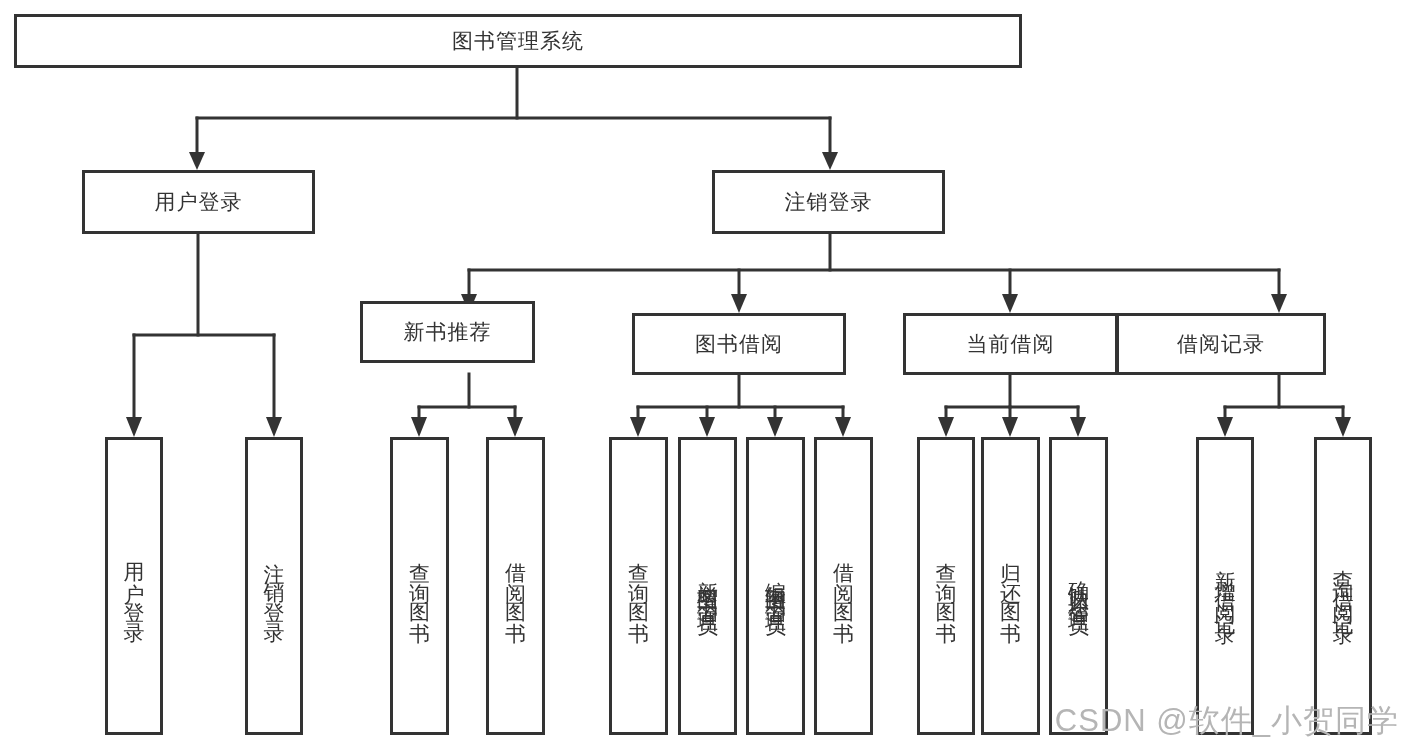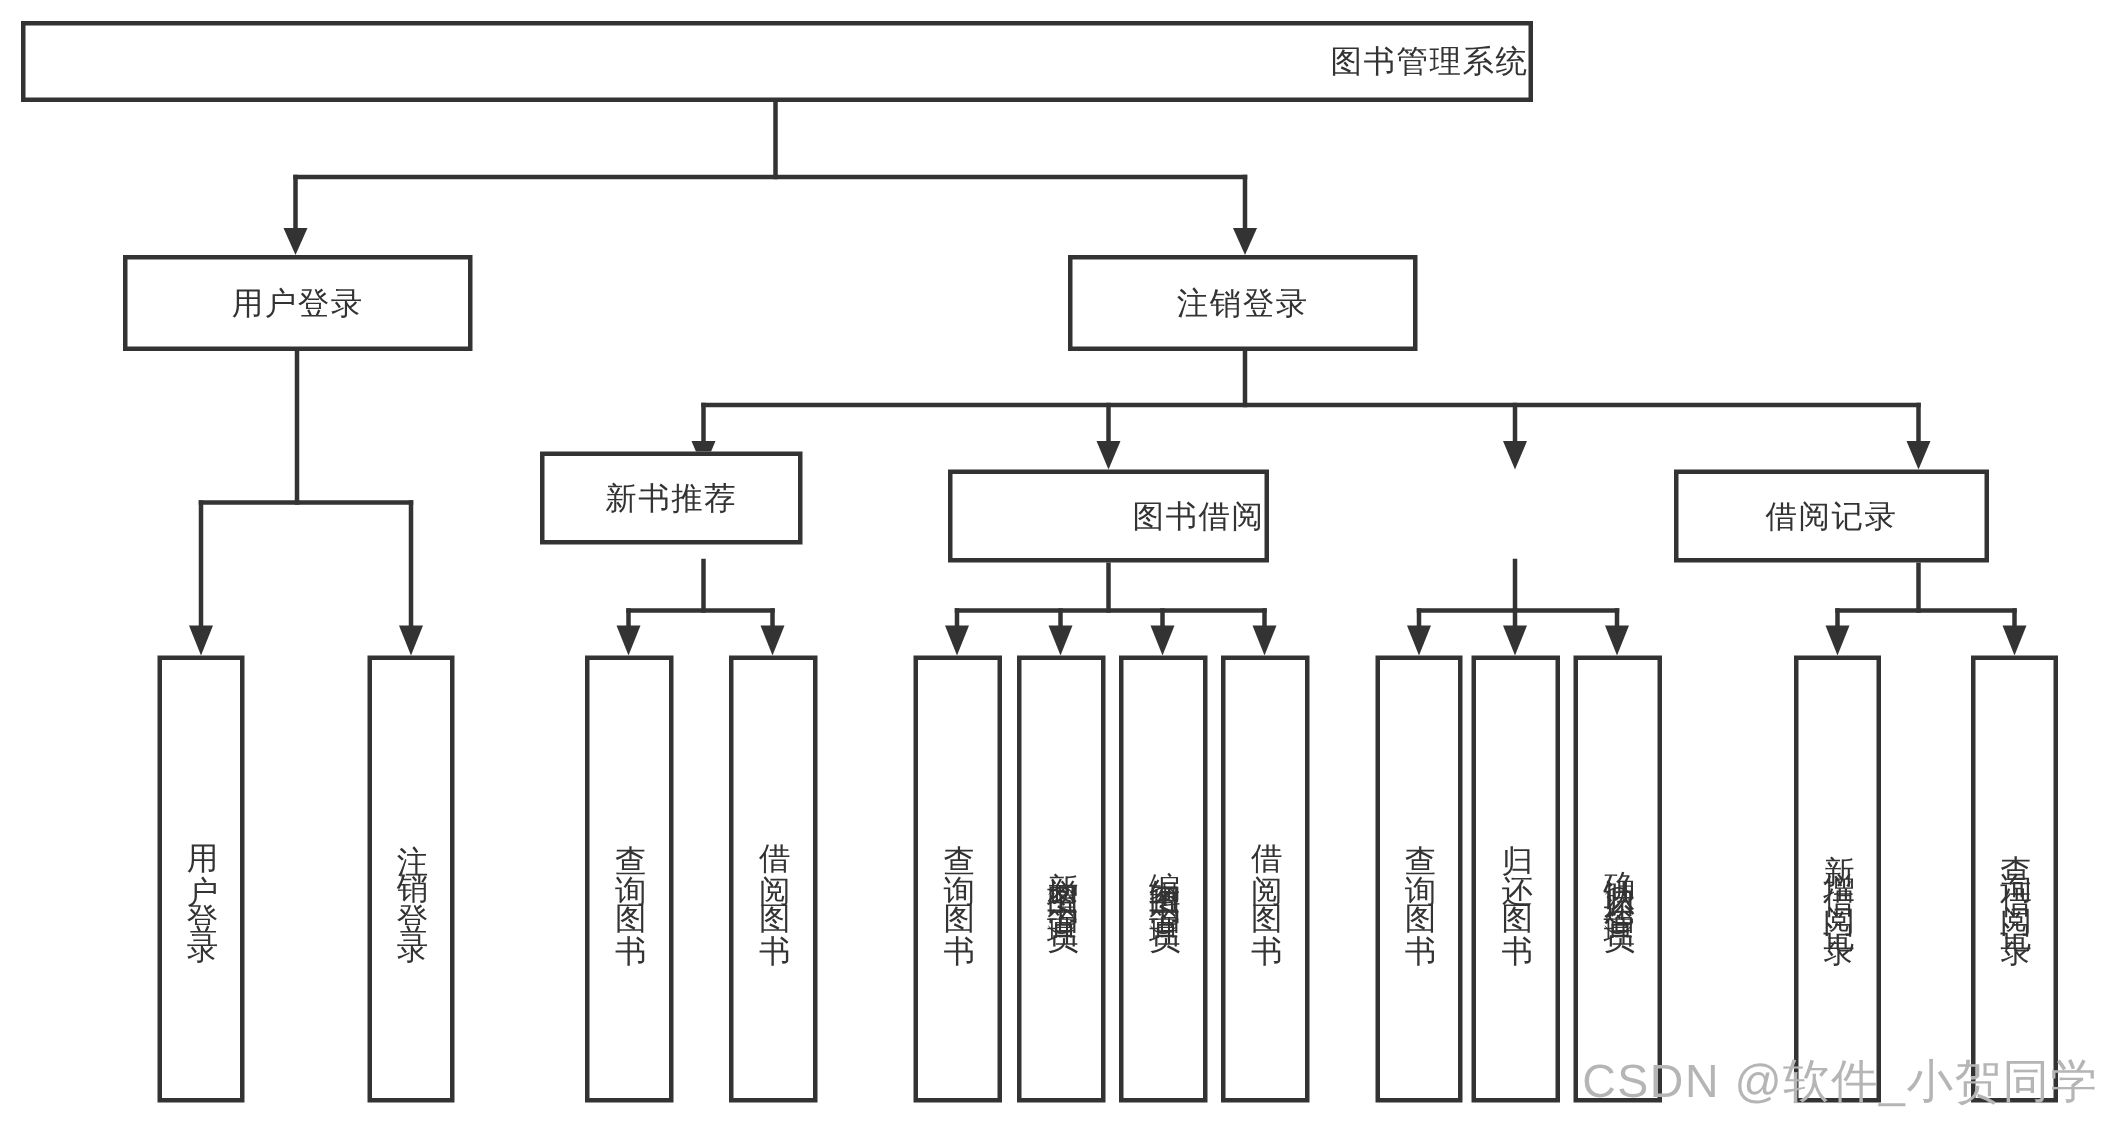--- a/index.html
+++ b/index.html
@@ -127,36 +127,39 @@
     <g>
       <line x1="1279" y1="374" x2="1279" y2="407"></line>
       <line x1="1225" y1="407" x2="1343" y2="407"></line>
       <line x1="1225" y1="407" x2="1225" y2="422"></line>
       <polygon points="1217,417 1233,417 1225,437" stroke="none"></polygon>
       <line x1="1343" y1="407" x2="1343" y2="422"></line>
       <polygon points="1335,417 1351,417 1343,437" stroke="none"></polygon>
     </g>
   </svg>
 
-  <div class="node" style="left:14px; top:14px; width:1008px; height:54px;justify-content:flex-end;">
+  <div class="node" style="left:14px; top:14px; width:1008px; height:54px;">
     <span>图书管理系统</span>
   </div>
 
   <div class="node" style="left:82px; top:170px; width:233px; height:64px;">
     <span>用户登录</span>
   </div>
   <div class="node" style="left:712px; top:170px; width:233px; height:64px;">
     <span>注销登录</span>
   </div>
 
   <div class="node" style="left:360px; top:301px; width:175px; height:62px;">
     <span>新书推荐</span>
   </div>
-  <div class="node" style="left:632px; top:313px; width:214px; height:62px;justify-content:flex-end;">
+  <div class="node" style="left:632px; top:313px; width:214px; height:62px;">
     <span>图书借阅</span>
+  </div>
+  <div class="node" style="left:903px; top:313px; width:215px; height:62px;">
+    <span>当前借阅</span>
   </div>
   <div class="node" style="left:1116px; top:313px; width:210px; height:62px;">
     <span>借阅记录</span>
   </div>
 
   <div class="node leaf ls-4" style="left:105px; top:437px; width:58px; height:298px;">
     <span>用户登录</span>
   </div>
   <div class="node leaf ls-4" style="left:245px; top:437px; width:58px; height:298px;">
     <span>注销登录</span>

